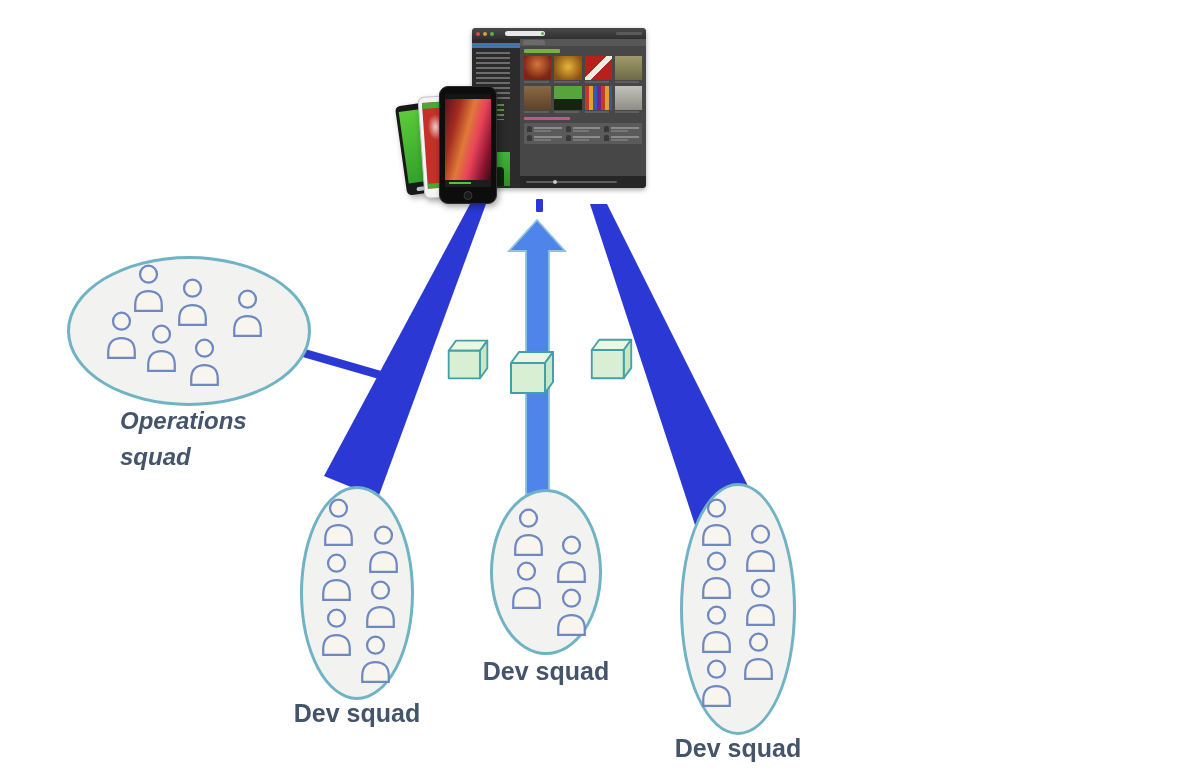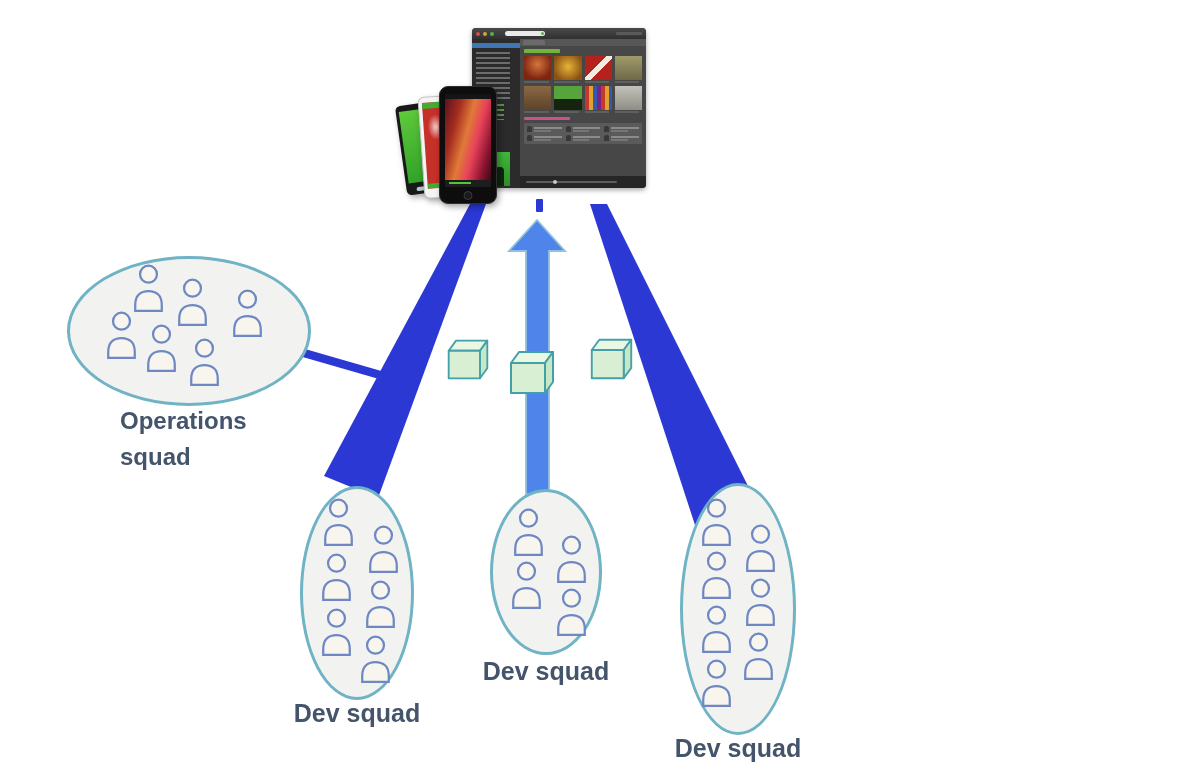--- a/index.html
+++ b/index.html
@@ -22,21 +22,21 @@
   #person-sym circle,#person-sym path{
     fill:var(--person-fill,#f7f5ee);
     stroke:var(--person-stroke,#6d88c2);
     stroke-width:2.2px;
   }
   .squad-label{
     position:absolute;z-index:3;
     color:var(--label,#44546a);
     font-weight:bold;font-size:25px;line-height:34px;
   }
-  .squad-label.op{font-size:24px;line-height:36px;text-align:left;}
+  .squad-label.op{font-size:24px;line-height:36px;text-align:left;font-style:italic;}
   .squad-label.center{text-align:center;width:160px;}
   
   .beam{fill:var(--beam,#2b38d4);}
   .beam-line{stroke:var(--beam,#2b38d4);stroke-width:8.5px;}
   .arrow{fill:var(--arrow,#4f84ea);stroke:var(--arrow-edge,#8fc2dc);stroke-width:1.8px;}
   
   #cube-sym polygon,#cube-sym rect{stroke:var(--cube-stroke,#44a0a8);stroke-width:2px;stroke-linejoin:round;}
   #cube-sym .f-top{fill:var(--cube-top,#e9f7e3);}
   #cube-sym .f-side{fill:var(--cube-side,#c8e7c5);}
   #cube-sym .f-front{fill:var(--cube-front,#d9efd3);}

